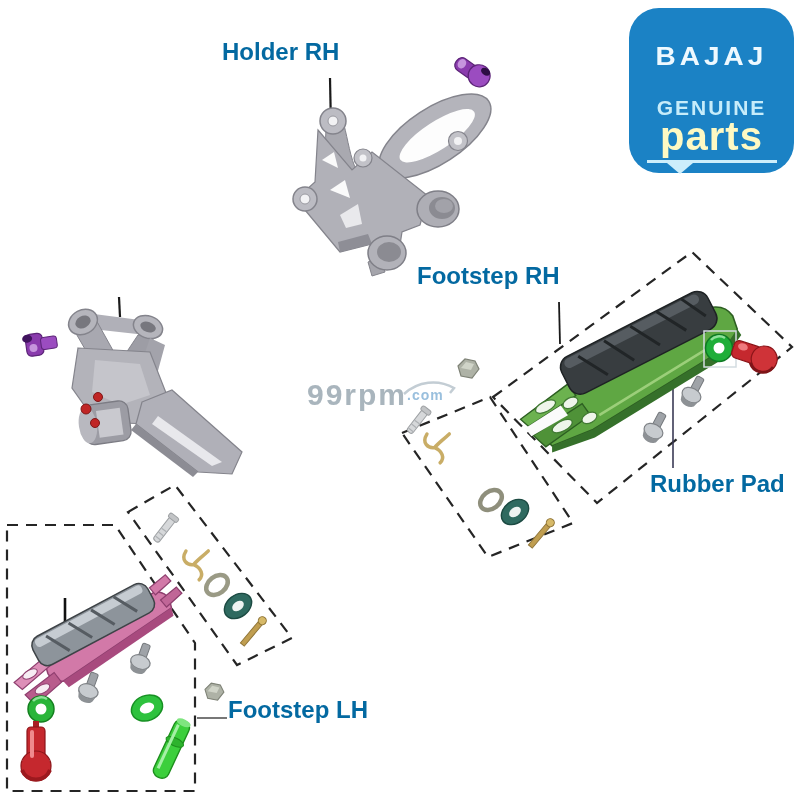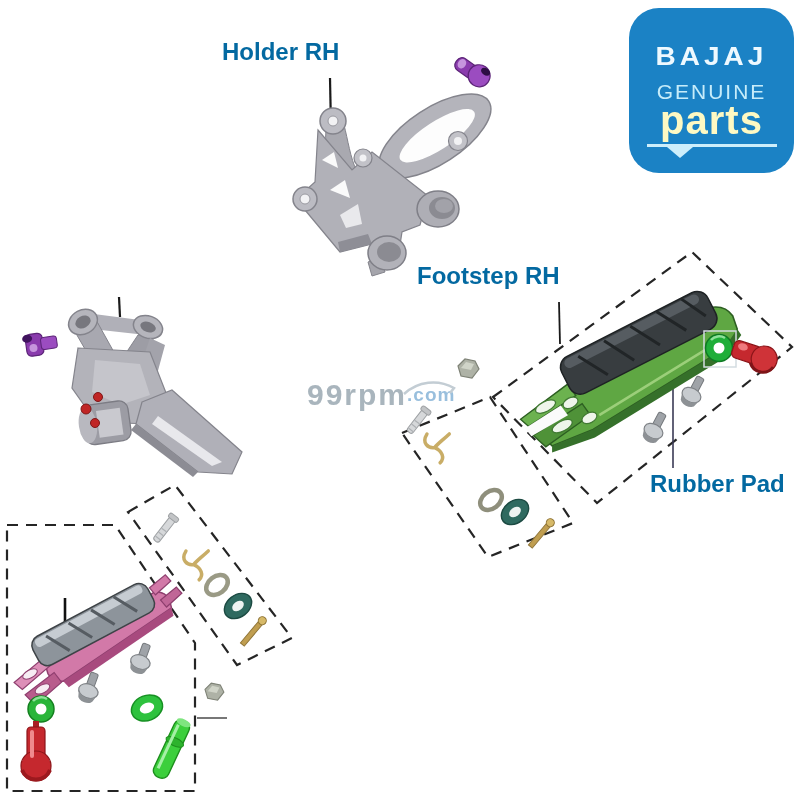--- a/index.html
+++ b/index.html
@@ -4,26 +4,26 @@
 <style>
   html,body{margin:0;padding:0;background:#fff;}
   #canvas{position:relative;width:800px;height:800px;background:#fff;overflow:hidden;
           font-family:"Liberation Sans",sans-serif;}
   .label{position:absolute;z-index:3;color:#0369a1;font-size:24px;line-height:1.33;
          font-weight:700;white-space:nowrap;}
   .label.wrap{white-space:normal;}
   #svg-parts{position:absolute;left:0;top:0;z-index:1;}
   .watermark{position:absolute;left:307px;top:378px;z-index:0;display:flex;align-items:center;}
   .wm-name{font-size:30px;font-weight:700;color:rgba(154,168,178,.85);letter-spacing:2px;}
-  .wm-tld{font-size:19px;font-weight:700;color:rgba(127,175,212,.8);letter-spacing:1px;}
+  .wm-tld{font-size:14px;font-weight:700;color:rgba(127,175,212,.8);letter-spacing:1px;}
   .logo{position:absolute;left:629px;top:8px;width:165px;height:165px;z-index:3;
         background:#1b82c5;border-radius:30px;text-align:center;}
   .logo-brand{margin-top:32px;font-size:28px;font-weight:700;letter-spacing:4px;
               color:#eef9ff;transform:scaleY(.95);}
-  .logo-genuine{margin-top:8px;font-size:21px;font-weight:400;letter-spacing:2px;color:#c6ecfa;}
+  .logo-genuine{margin-top:24px;font-size:21px;font-weight:700;letter-spacing:2px;color:#c6ecfa;}
   .logo-parts{margin-top:-6px;font-size:40px;font-weight:700;letter-spacing:1px;color:#fef9c3;}
   .logo-underline{position:relative;width:130px;height:3px;background:#cdeefb;margin:1px auto 0;}
   .logo-tri{position:absolute;left:20px;top:3px;width:0;height:0;
             border-left:13px solid transparent;border-right:13px solid transparent;
             border-top:11px solid #cdeefb;}
   .dash{fill:none;stroke:#252525;stroke-width:2.2;stroke-dasharray:11 8;}
 </style>
 </head>
 <body>
 
@@ -260,20 +260,21 @@
 
     <g transform="translate(214,693) scale(0.9)">
       <polygon points="-10,-4 -3,-11 7,-9 11,-1 4,8 -7,6" fill="#aeb2a6" stroke="#7e8276" stroke-width="1.2"></polygon>
       <polygon points="-7,-2 -2,-8 6,-6 3,0" fill="#d0d4c8"></polygon>
     </g>
   </svg>
 
   <div class="label" style="left:222px;top:36px;">Holder RH</div>
   <div class="label" style="left:417px;top:260px;text-align:right;">Footstep RH</div>
   <div class="label wrap" style="left:650px;top:468px;width:160px;">Rubber Pad</div>
+  <div class="label" style="left:228px;top:694px;">Footstep LH</div>
 
   <div class="logo">
     <div class="logo-brand">BAJAJ</div>
     <div class="logo-genuine">GENUINE</div>
     <div class="logo-parts">parts</div>
     <div class="logo-underline">
       <div class="logo-tri"></div>
     </div>
   </div>
 

